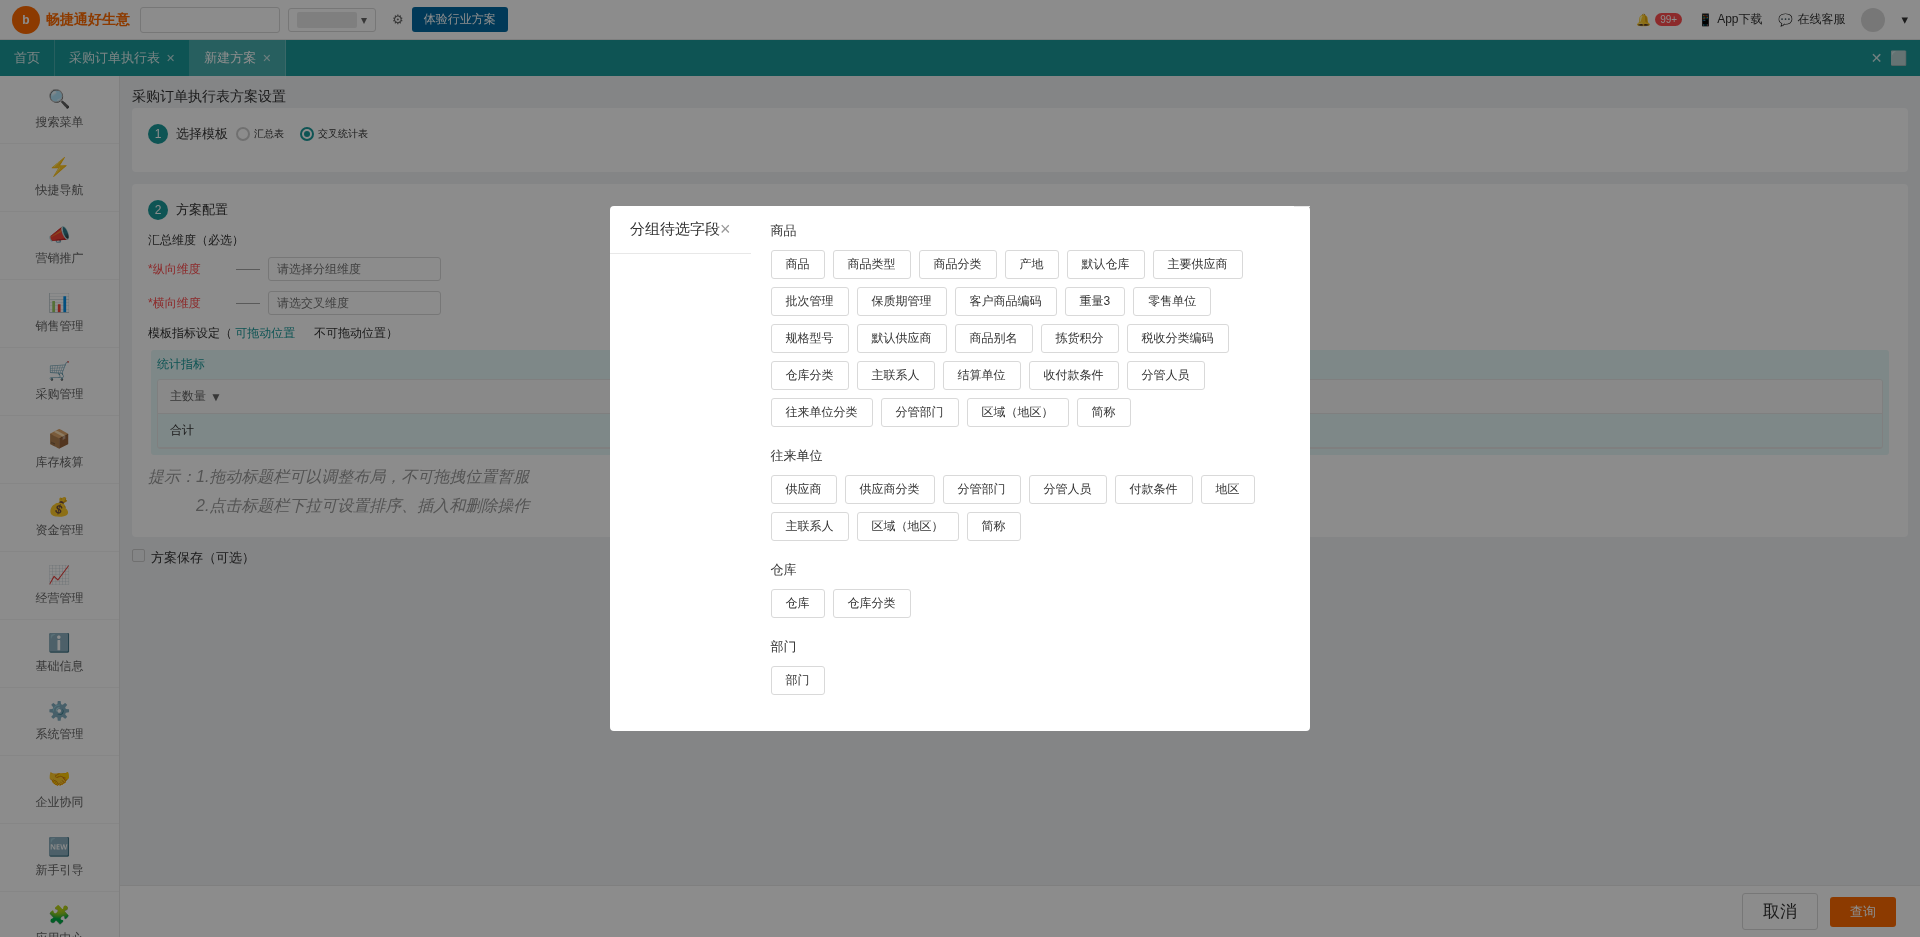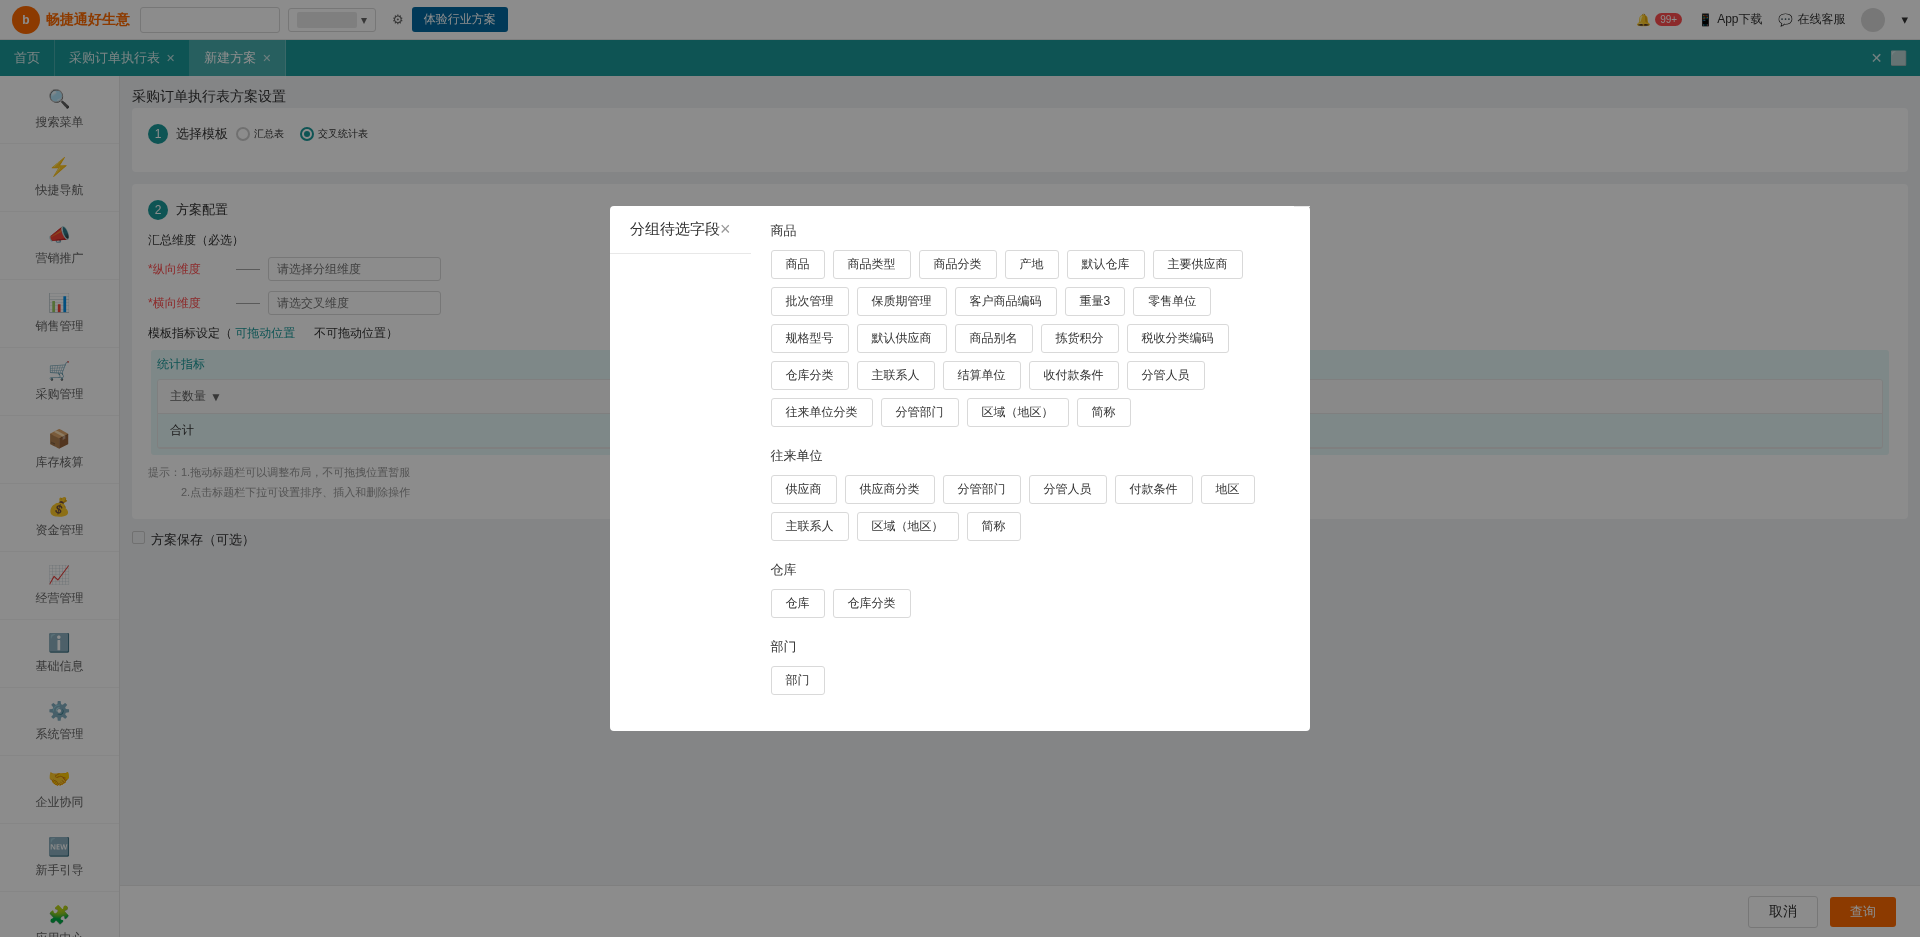--- a/index.html
+++ b/index.html
@@ -120,32 +120,32 @@
     .config-select {
       border: 1px solid #d9d9d9; border-radius: 3px; padding: 4px 8px; font-size: 12px; min-width: 160px;
       color: #999;
     }
     .table-area { border: 1px solid #e8e8e8; border-radius: 3px; overflow: hidden; }
     .table-header { display: flex; background: #fafafa; border-bottom: 1px solid #e8e8e8; }
     .table-th { padding: 8px 12px; font-size: 12px; color: #666; flex: 1; display: flex; align-items: center; gap: 4px; }
     .table-row { display: flex; border-bottom: 1px solid #e8e8e8; }
     .table-td { padding: 8px 12px; font-size: 12px; flex: 1; }
     .tag-section { margin: 8px 3px; padding: 6px; background: #e6f7f7; border-radius: 3px; }
-    .hint-text { font-size: 11px; color: #999; line-height: 1.8; }
+    .hint-text { font-size: 16px; color: #999; line-height: 1.8; font-style: italic; }
     .checkbox-box { width: 13px; height: 13px; border: 1px solid #ccc; border-radius: 2px; }
 
     
     .page-footer {
       position: fixed; bottom: 0; right: 0; left: 120px;
       height: 52px; background: #fff; border-top: 1px solid #e8e8e8;
       display: flex; align-items: center; justify-content: flex-end; padding: 0 24px; gap: 12px;
     }
     .btn-cancel {
       border: 1px solid #d9d9d9; background: #fff; color: #333;
-      padding: 6px 20px; border-radius: 3px; cursor: pointer; font-size: 14px;
+      padding: 6px 20px; border-radius: 3px; cursor: pointer; font-size: 17px;
     }
     .btn-confirm {
       background: #ff6b00; color: #fff; border: none;
       padding: 6px 20px; border-radius: 3px; cursor: pointer; font-size: 13px;
     }
 
     
     .modal-overlay {
       position: fixed; top: 0; left: 0; right: 0; bottom: 0;
       background: rgba(0,0,0,0.45); z-index: 200;

